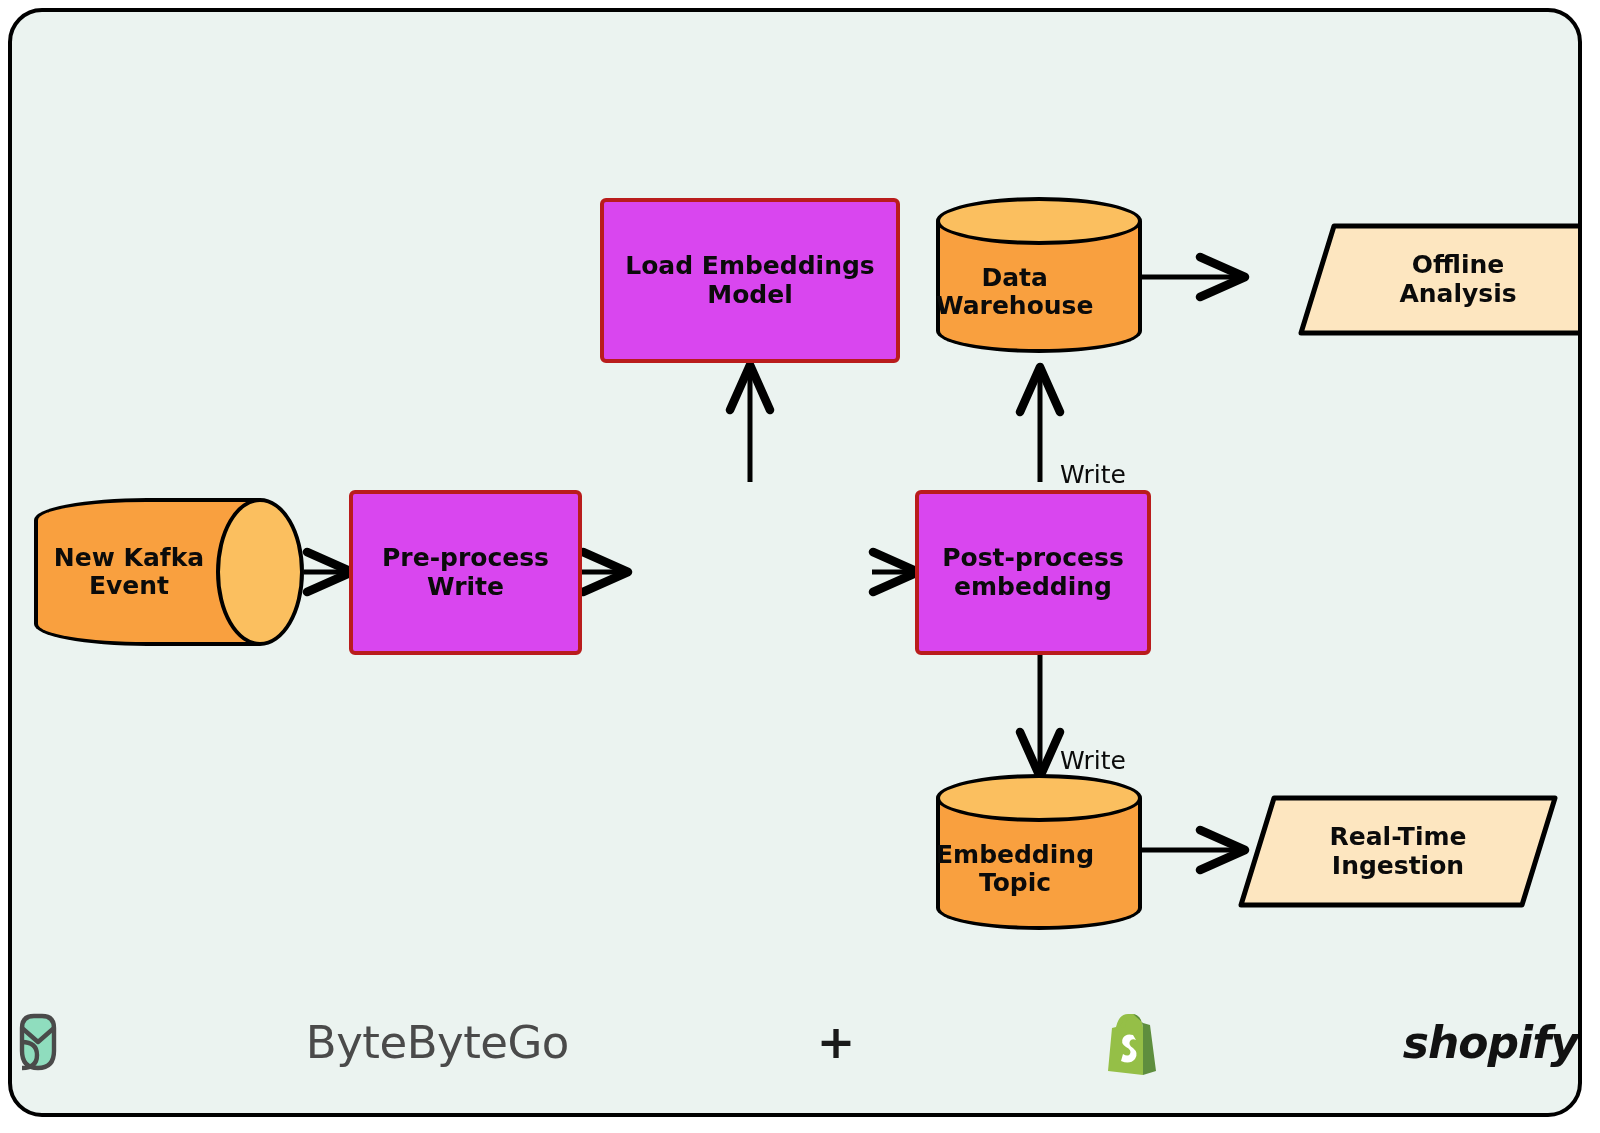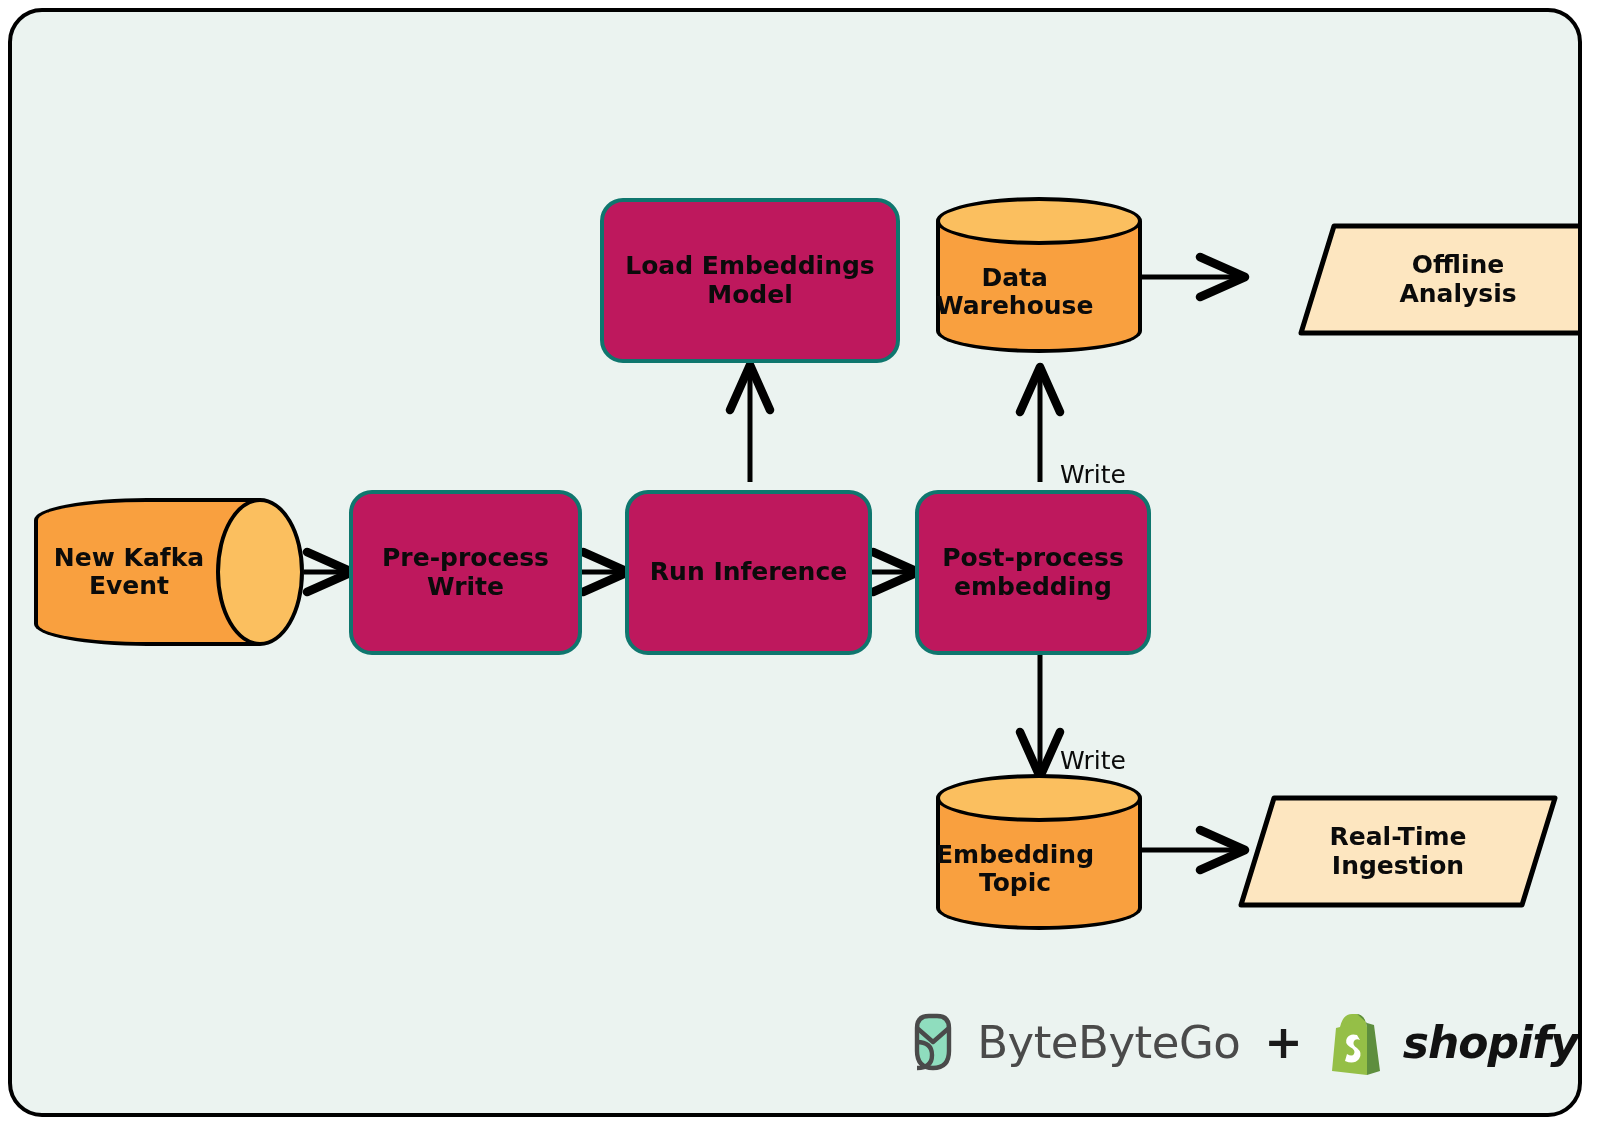--- a/index.html
+++ b/index.html
@@ -63,23 +63,23 @@
     color: #0B0B0B;
     line-height: 1.14;
     pointer-events: none;
     white-space: pre-line;
   }
 
   
   .proc-box {
     position: absolute;
     box-sizing: border-box;
-    background: #be185d;
-    border: 4px solid #0f766e;
-    border-radius: 23px;
+    background: #d946ef;
+    border: 4px solid #b91c1c;
+    border-radius: 6px;
     display: flex;
     align-items: center;
     justify-content: center;
   }
   .proc-box .node-label { font-size: 25px; }
 
   
   .cyl-v {
     position: absolute;
   }
@@ -191,21 +191,21 @@
 
   
   #footer {
     position: absolute;
     left: 0;
     right: 0;
     top: 985px;
     height: 90px;
     display: flex;
     align-items: center;
-    justify-content: flex-end;
+    justify-content: space-between;
     gap: 18px;
   }
   #bbg-mark { width: 52px; height: 62px; }
   #bbg-text {
     font-family: "DejaVu Sans", sans-serif;
     font-size: 45px;
     font-weight: 400;
     color: #4A4A4A;
     letter-spacing: -0.5px;
   }
@@ -263,23 +263,20 @@
       <span class="node-label">New Kafka
 Event</span>
     </div>
   </div>
 
   <div class="proc-box" style="left:337px; top:478px; width:233px; height:165px;">
     <span class="node-label">Pre-process
 Write</span>
   </div>
 
-  <div class="proc-box" style="left:613px; top:478px; width:247px; height:165px;">
-    <span class="node-label">Run Inference</span>
-  </div>
 
   <div class="proc-box" style="left:903px; top:478px; width:236px; height:165px;">
     <span class="node-label">Post-process
 embedding</span>
   </div>
 
   <div class="proc-box" style="left:588px; top:186px; width:300px; height:165px;">
     <span class="node-label">Load Embeddings
 Model</span>
   </div>

